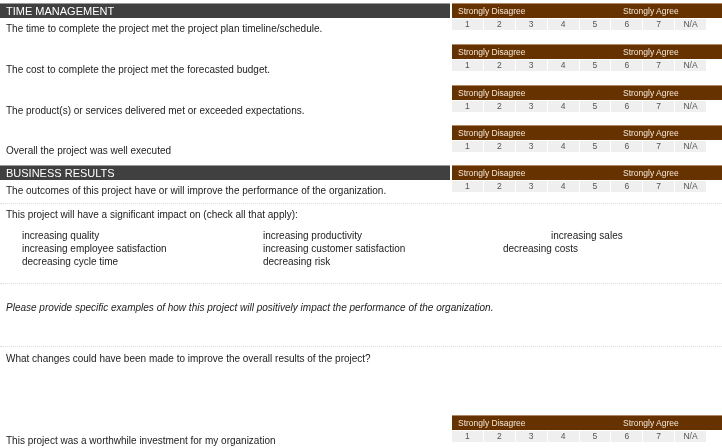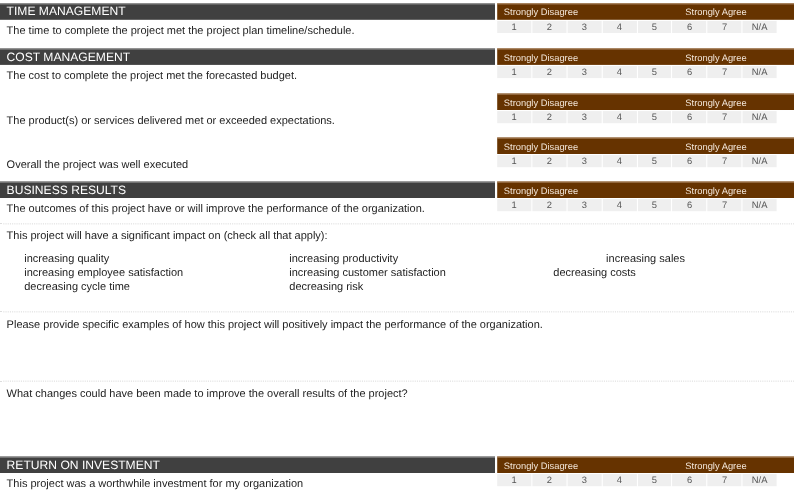--- a/index.html
+++ b/index.html
@@ -42,21 +42,20 @@
     <span>5</span>
     <span>6</span>
     <span>7</span>
     <span>N/A</span>
   </div>
   <div class="stmt">The time to complete the project met the project plan timeline/schedule.</div>
 </div>
 
 <div class="section" style="top:44px;">
   <div class="hdr">
-    <div class="hdr-title">COST MANAGEMENT</div>
     <div class="hdr-scale">
       <span class="sd">Strongly Disagree</span>
       <span class="sa">Strongly Agree</span>
     </div>
   </div>
   <div class="nums">
     <span>1</span>
     <span>2</span>
     <span>3</span>
     <span>4</span>
@@ -134,27 +133,26 @@
 <div class="opt" style="left:22px;top:230px;">increasing quality</div>
 <div class="opt" style="left:263px;top:230px;">increasing productivity</div>
 <div class="opt" style="left:503px;top:230px;padding-left:48px;">increasing sales</div>
 <div class="opt" style="left:22px;top:243px;">increasing employee satisfaction</div>
 <div class="opt" style="left:263px;top:243px;">increasing customer satisfaction</div>
 <div class="opt" style="left:503px;top:243px;">decreasing costs</div>
 <div class="opt" style="left:22px;top:256px;">decreasing cycle time</div>
 <div class="opt" style="left:263px;top:256px;">decreasing risk</div>
 
 <div class="rule" style="top:283px;"></div>
-<div class="plain" style="top:290px;">Please provide specific examples of how this project will positively impact the performance of the organization.</div>
+<div class="plain" style="top:302px;font-style:italic;">Please provide specific examples of how this project will positively impact the performance of the organization.</div>
 <div class="rule" style="top:346px;"></div>
 <div class="plain" style="top:353px;">What changes could have been made to improve the overall results of the project?</div>
 
 <div class="section" style="top:415px;">
   <div class="hdr">
-    <div class="hdr-title">RETURN ON INVESTMENT</div>
     <div class="hdr-scale">
       <span class="sd">Strongly Disagree</span>
       <span class="sa">Strongly Agree</span>
     </div>
   </div>
   <div class="nums">
     <span>1</span>
     <span>2</span>
     <span>3</span>
     <span>4</span>

